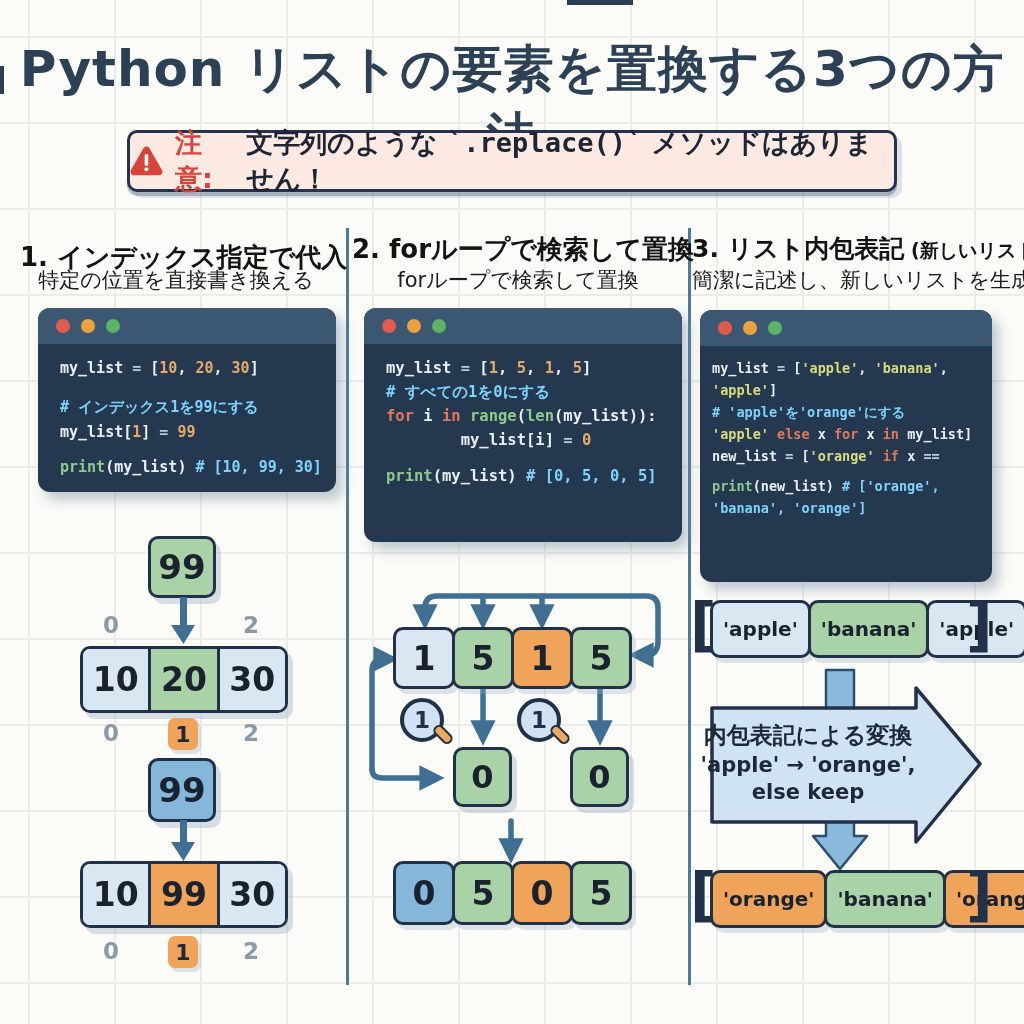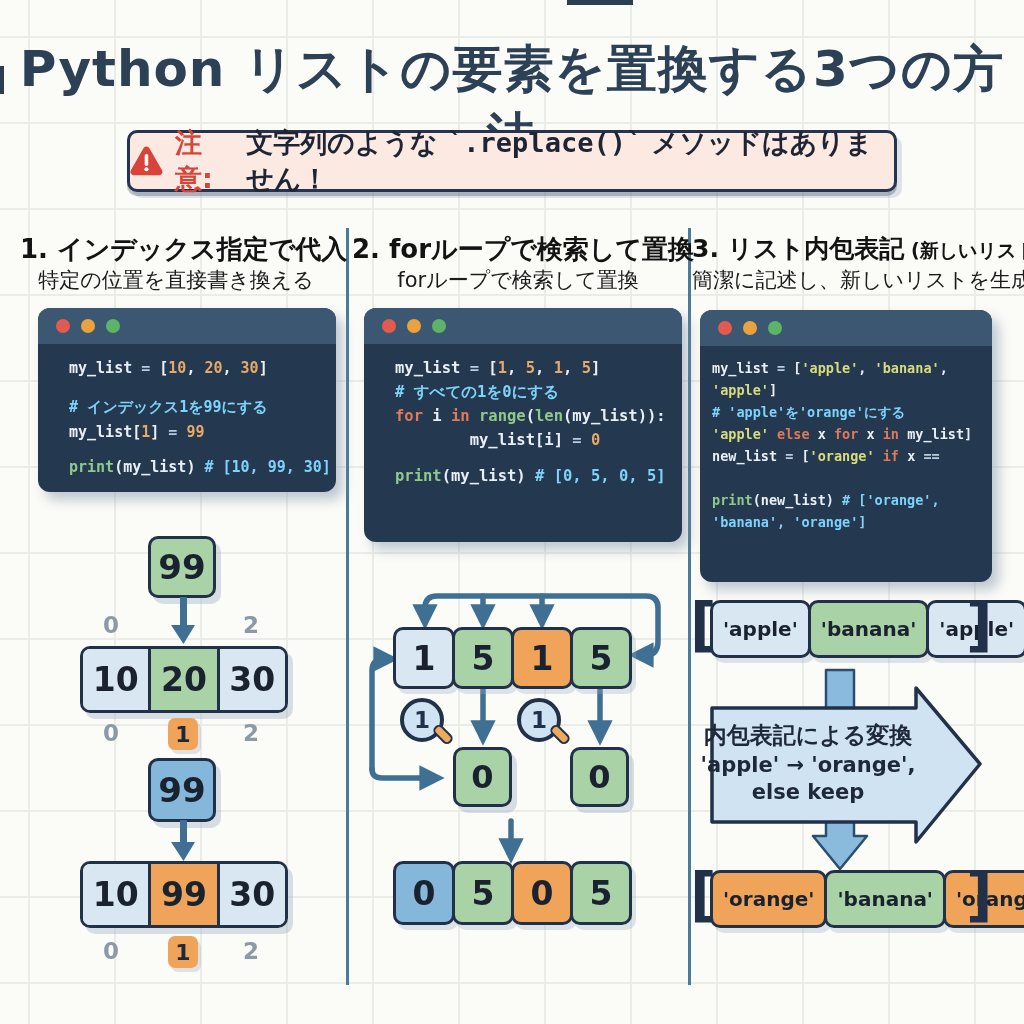--- a/index.html
+++ b/index.html
@@ -26,21 +26,21 @@
   .warn-code{font-family:"DejaVu Sans Mono","Liberation Mono",monospace;}
   .divider{position:absolute;top:228px;height:757px;width:3px;background:#4b7b9b;}
   .col-head{position:absolute;text-align:center;font-weight:bold;color:#131313;font-size:26px;white-space:nowrap;}
   .col-head .note{font-size:19px;}
   .col-sub{position:absolute;text-align:center;font-weight:normal;color:#1b1b1b;font-size:21px;white-space:nowrap;}
   .codewin{position:absolute;border-radius:12px;background:#243950;overflow:hidden;
     box-shadow:7px 8px 12px rgba(120,140,160,.45);}
   .titlebar{height:36px;background:#3b5772;display:flex;align-items:center;padding-left:18px;gap:11px;}
   .dot{width:14px;height:14px;border-radius:50%;}
   .dot-red{background:#e25b4f}.dot-yellow{background:#eaa23e}.dot-green{background:#5db468}
-  .code{padding:12px 31px;font-family:"DejaVu Sans Mono","Liberation Mono",monospace;font-weight:bold;}
+  .code{padding:12px 22px;font-family:"DejaVu Sans Mono","Liberation Mono",monospace;font-weight:bold;}
   #code-1{font-size:15px;line-height:25px;}
   #code-2{font-size:15.5px;line-height:24px;}
   #code-3{font-size:13.5px;line-height:22px;padding:11px 12px;}
   .code-line{white-space:pre;}
   .tok-plain{color:#e9eff5}.tok-num{color:#e7a968}.tok-cmt{color:#7dd3fc}
   .tok-kw{color:#e0795a}.tok-fn{color:#8fc98c}.tok-str{color:#d8dc7e}.tok-op{color:#b7cbdc}
   .valbox{position:absolute;border:3px solid #22314a;border-radius:10px;box-sizing:border-box;
     display:flex;align-items:center;justify-content:center;font-size:34px;font-weight:bold;color:#19222e;
     box-shadow:5px 6px 0 rgba(150,170,190,.35);}
   .joined{position:absolute;display:flex;border:3px solid #22314a;border-radius:10px;overflow:hidden;
@@ -88,21 +88,21 @@
       <path d="M12 7.2 v6.2" stroke="#ffffff" stroke-width="2.6" stroke-linecap="round"></path>
       <circle cx="12" cy="17" r="1.5" fill="#ffffff"></circle>
     </svg>
     <span class="warn-label">注意:</span>
     <span class="warn-text"><span>文字列のような </span><span class="warn-code">`.replace()`</span><span> メソッドはありません！</span></span>
   </div>
 
   <div class="divider" style="left:346px;"></div>
   <div class="divider" style="left:688px;"></div>
 
-  <div class="col-head" style="left:20px;width:312px;top:232px;"><span>1. インデックス指定で代入</span></div>
+  <div class="col-head" style="left:20px;width:312px;top:240px;"><span>1. インデックス指定で代入</span></div>
   <div class="col-sub" style="left:20px;width:312px;top:266px;">特定の位置を直接書き換える</div>
 
   <div class="col-head" style="left:352px;width:332px;top:232px;"><span>2. forループで検索して置換</span></div>
   <div class="col-sub" style="left:352px;width:332px;top:266px;">forループで検索して置換</div>
 
   <div class="col-head" style="left:692px;width:318px;top:232px;font-size:25px;"><span>3. リスト内包表記</span><span class="note"> (新しいリスト)</span></div>
   <div class="col-sub" style="left:692px;width:318px;top:266px;">簡潔に記述し、新しいリストを生成</div>
 
   <div class="codewin" style="left:38px;top:308px;width:298px;height:184px;">
     <div class="titlebar">
@@ -138,21 +138,21 @@
       <span class="dot dot-red"></span>
       <span class="dot dot-yellow"></span>
       <span class="dot dot-green"></span>
     </div>
     <div class="code" id="code-3">
         <div class="code-line"><span class="tok-plain">my_list </span><span class="tok-op">= </span><span class="tok-plain">[</span><span class="tok-str">'apple'</span><span class="tok-plain">, </span><span class="tok-str">'banana'</span><span class="tok-plain">,</span></div>
         <div class="code-line"><span class="tok-str">'apple'</span><span class="tok-plain">]</span></div>
         <div class="code-line"><span class="tok-cmt"># 'apple'を'orange'にする</span></div>
         <div class="code-line"><span class="tok-str">'apple'</span><span class="tok-plain"> </span><span class="tok-kw">else</span><span class="tok-plain"> x </span><span class="tok-kw">for</span><span class="tok-plain"> x </span><span class="tok-kw">in</span><span class="tok-plain"> my_list]</span></div>
         <div class="code-line"><span class="tok-plain">new_list </span><span class="tok-op">= </span><span class="tok-plain">[</span><span class="tok-str">'orange'</span><span class="tok-plain"> </span><span class="tok-kw">if</span><span class="tok-plain"> x </span><span class="tok-op">==</span></div>
-        <div class="code-line" style="margin-top: 22px;"><span class="tok-fn">print</span><span class="tok-plain">(new_list) </span><span class="tok-cmt"># ['orange',</span></div>
+        <div class="code-line" style="margin-top: 8px;"><span class="tok-fn">print</span><span class="tok-plain">(new_list) </span><span class="tok-cmt"># ['orange',</span></div>
         <div class="code-line"><span class="tok-cmt">'banana', 'orange']</span></div>
       </div>
   </div>
 
   <div class="valbox c-green" style="left:148px;top:536px;width:68px;height:62px;">99</div>
 
   <svg class="arrow-svg" style="left:166px;top:597px;" width="34" height="50">
     <rect x="14" y="0" width="7" height="28" fill="#3f7093"></rect>
     <polygon points="5,28 29,28 17.5,47" fill="#3f7093"></polygon>
   </svg>

